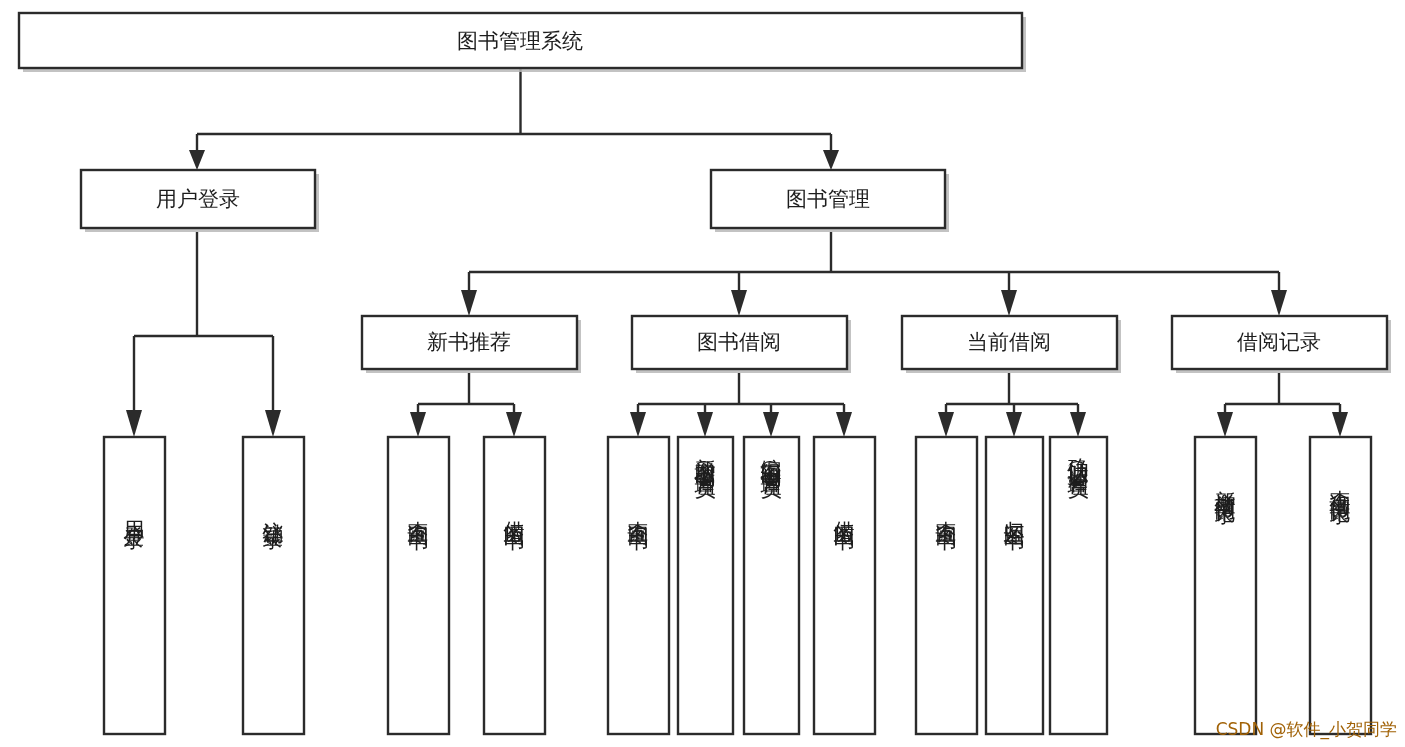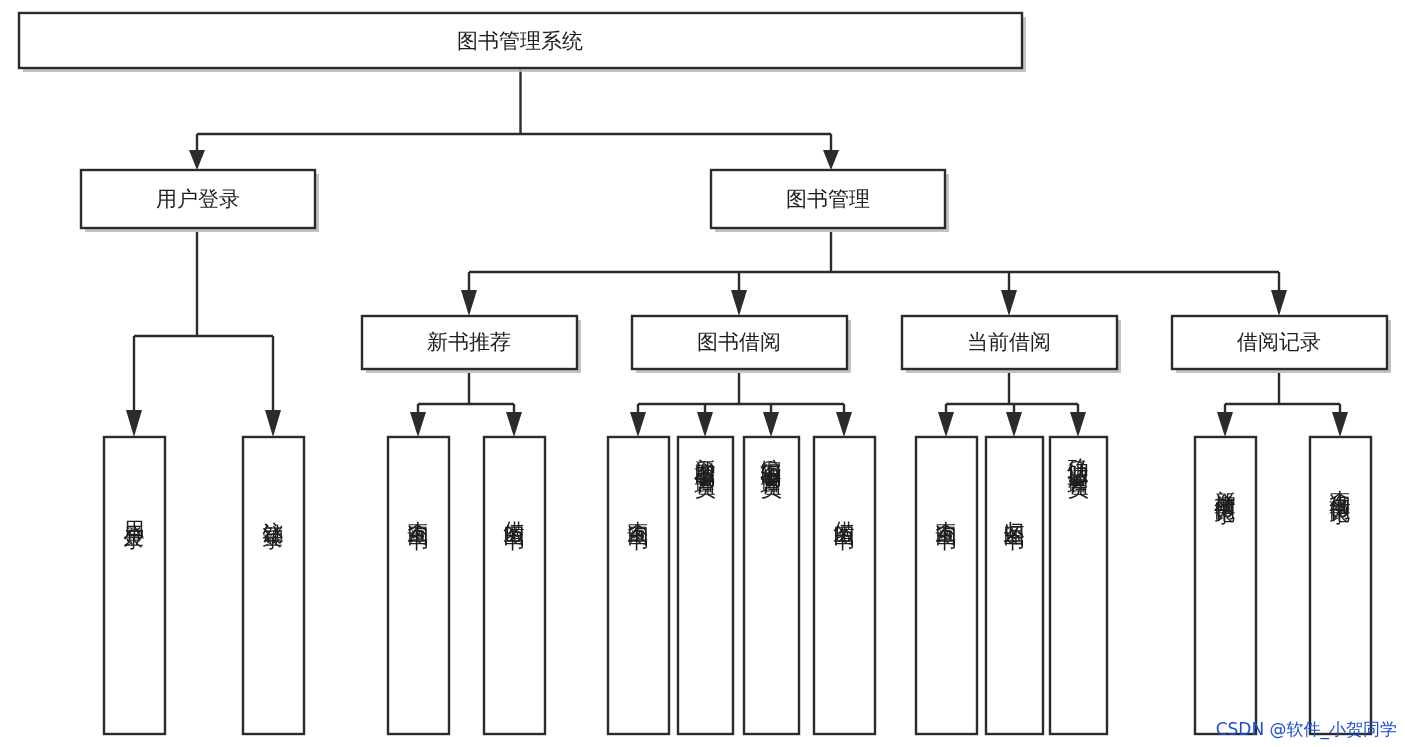--- a/index.html
+++ b/index.html
@@ -60,21 +60,21 @@
     writing-mode: vertical-rl;
     glyph-orientation-vertical: 0;
     letter-spacing: 3px;
   }
   .watermark {
     position: absolute;
     right: 8px;
     bottom: 6px;
     font-family: "DejaVu Sans", "Liberation Sans", sans-serif;
     font-size: 17px;
-    color: #1d4ed8;
+    color: #a16207;
     white-space: nowrap;
     pointer-events: none;
   }
 </style>
 </head>
 <body>
 
 <div id="diagram-root">
 
   <svg id="flow" viewBox="0 0 1405 747" xmlns="http://www.w3.org/2000/svg">

